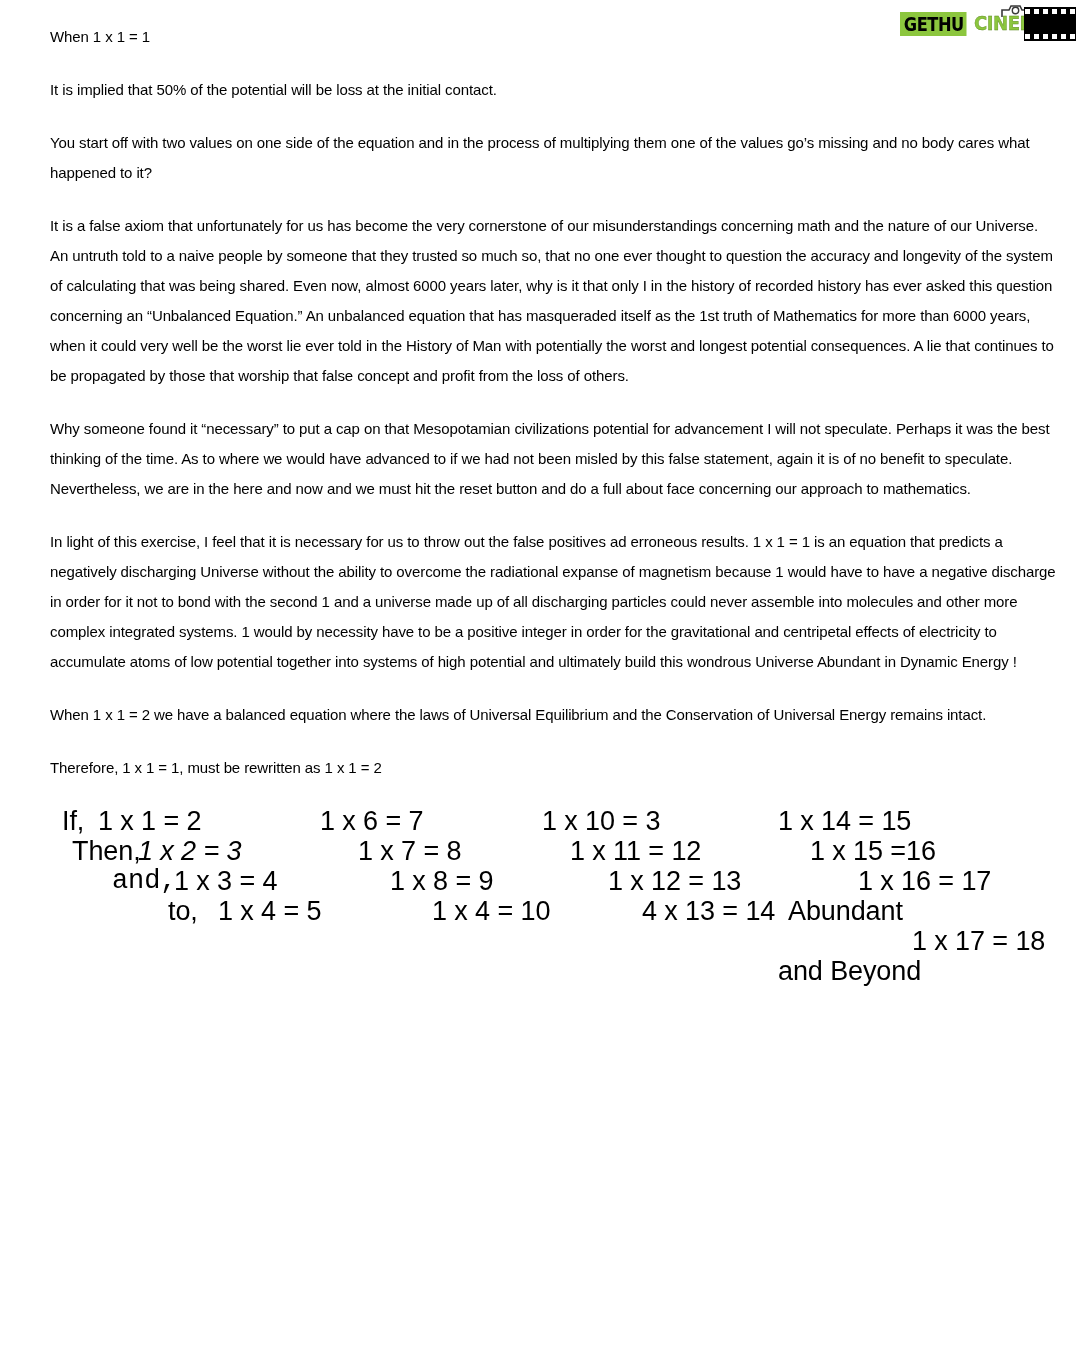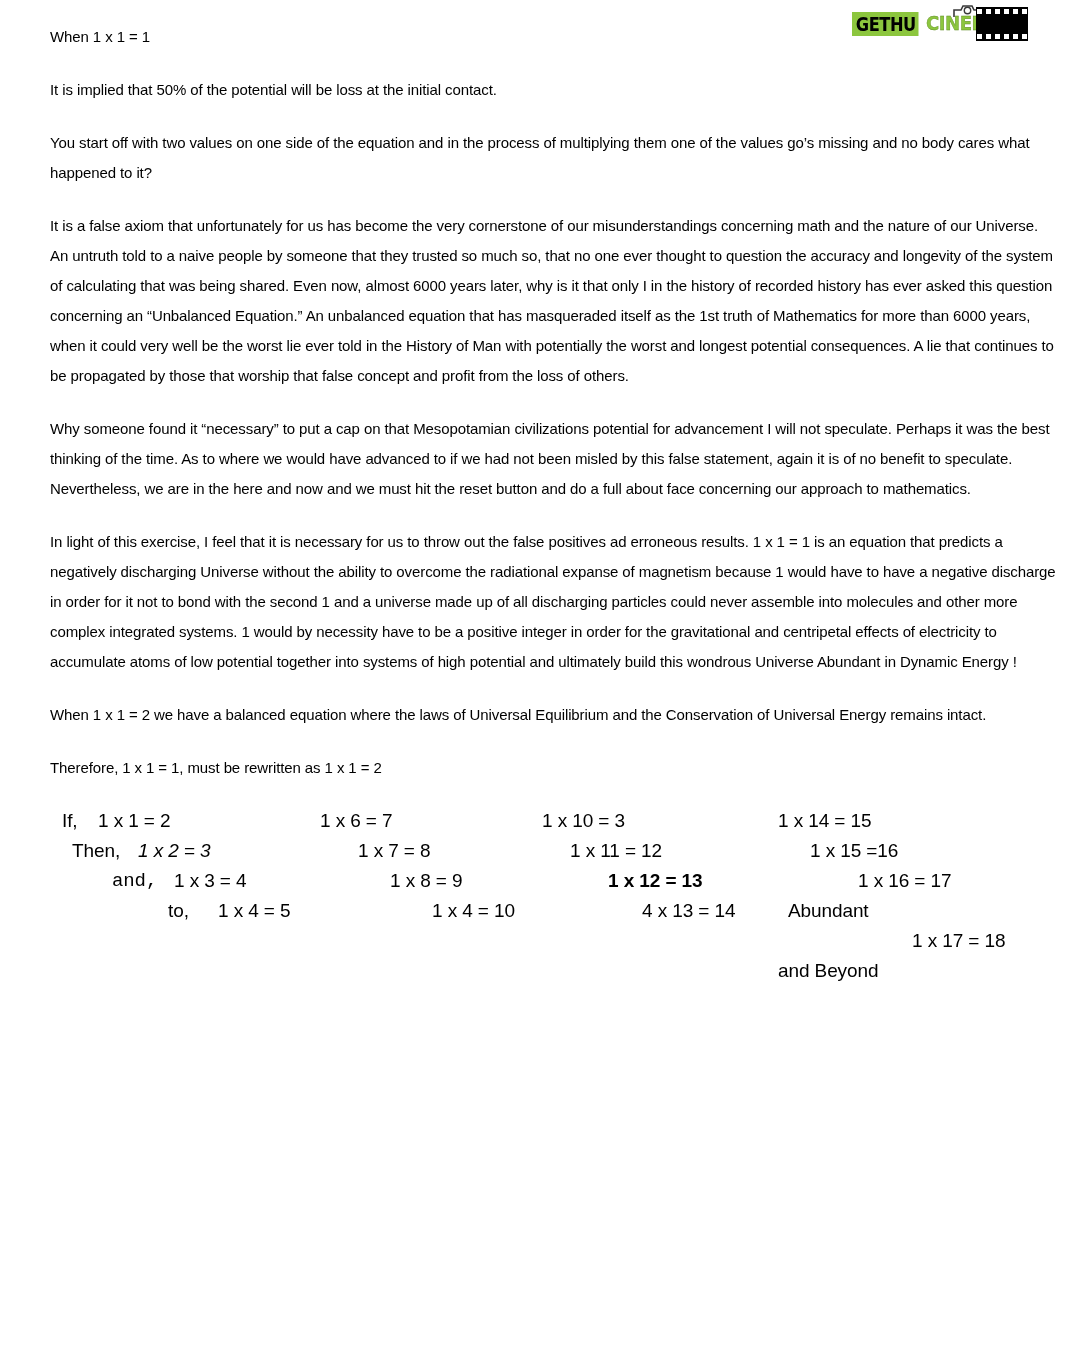--- a/index.html
+++ b/index.html
@@ -22,21 +22,20 @@
     top: 4px;
     right: 4px;
     height: 40px;
     display: flex;
     align-items: flex-start;
   }
   .logo-inner {
     position: relative;
     height: 40px;
     width: 176px;
-    padding-left: 48px;
   }
   .logo-gethu {
     position: absolute;
     left: 0;
     top: 8px;
     background: #8CC63E;
     color: #000000;
     font-family: "DejaVu Sans", sans-serif;
     font-weight: bold;
     font-size: 19px;
@@ -108,21 +107,21 @@
     line-height: 30px;
     letter-spacing: -0.1px;
     max-width: 1012px;
   }
 
   
   .eq-block {
     margin-top: 14px;
     position: relative;
     height: 190px;
-    font-size: 19px;
+    font-size: 27px;
     line-height: 30px;
     letter-spacing: -0.1px;
   }
   .eq-row {
     position: absolute;
     left: 0;
     width: 1030px;
     height: 30px;
     white-space: nowrap;
   }
@@ -189,21 +188,21 @@
         <span class="eq-cell" style="left: 22px;">Then,</span>
         <span class="eq-cell" style="left: 88px; font-style: italic;">1 x 2 = 3</span>
         <span class="eq-cell" style="left: 308px;">1 x 7 = 8</span>
         <span class="eq-cell" style="left: 520px;">1 x 11 = 12</span>
         <span class="eq-cell" style="left: 760px;">1 x 15 =16</span>
       </div>
       <div class="eq-row" style="top: 60px;">
         <span class="eq-cell" style="left: 62px; font-family: Liberation Mono, monospace;">and,</span>
         <span class="eq-cell" style="left: 124px;">1 x 3 = 4</span>
         <span class="eq-cell" style="left: 340px;">1 x 8 = 9</span>
-        <span class="eq-cell" style="left: 558px; font-weight: bold;">1 x 12 = 13</span>
+        <span class="eq-cell" style="left: 558px;">1 x 12 = 13</span>
         <span class="eq-cell" style="left: 808px;">1 x 16 = 17</span>
       </div>
       <div class="eq-row" style="top: 90px;">
         <span class="eq-cell" style="left: 118px;">to,</span>
         <span class="eq-cell" style="left: 168px;">1 x 4 = 5</span>
         <span class="eq-cell" style="left: 382px;">1 x 4 = 10</span>
         <span class="eq-cell" style="left: 592px;">4 x 13 = 14</span>
         <span class="eq-cell" style="left: 738px;">Abundant</span>
       </div>
       <div class="eq-row" style="top: 120px;">

